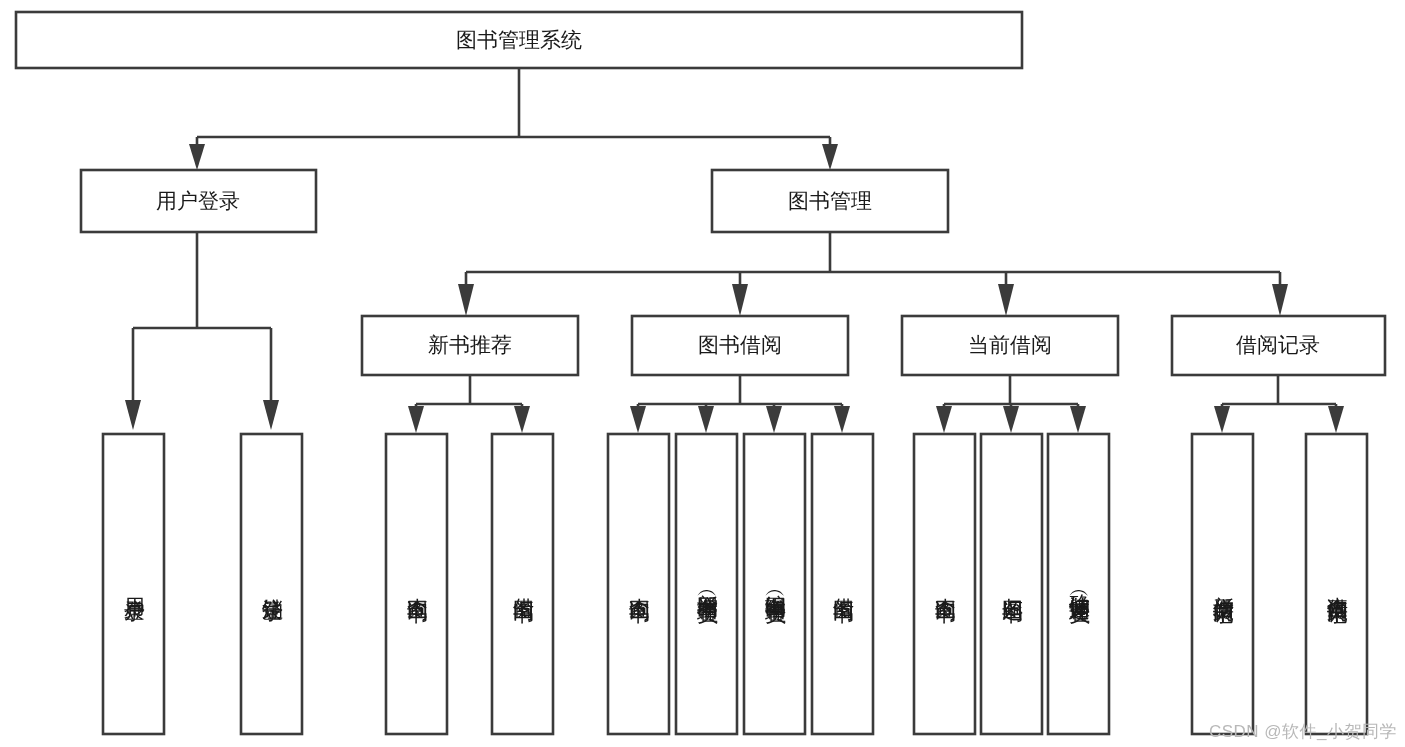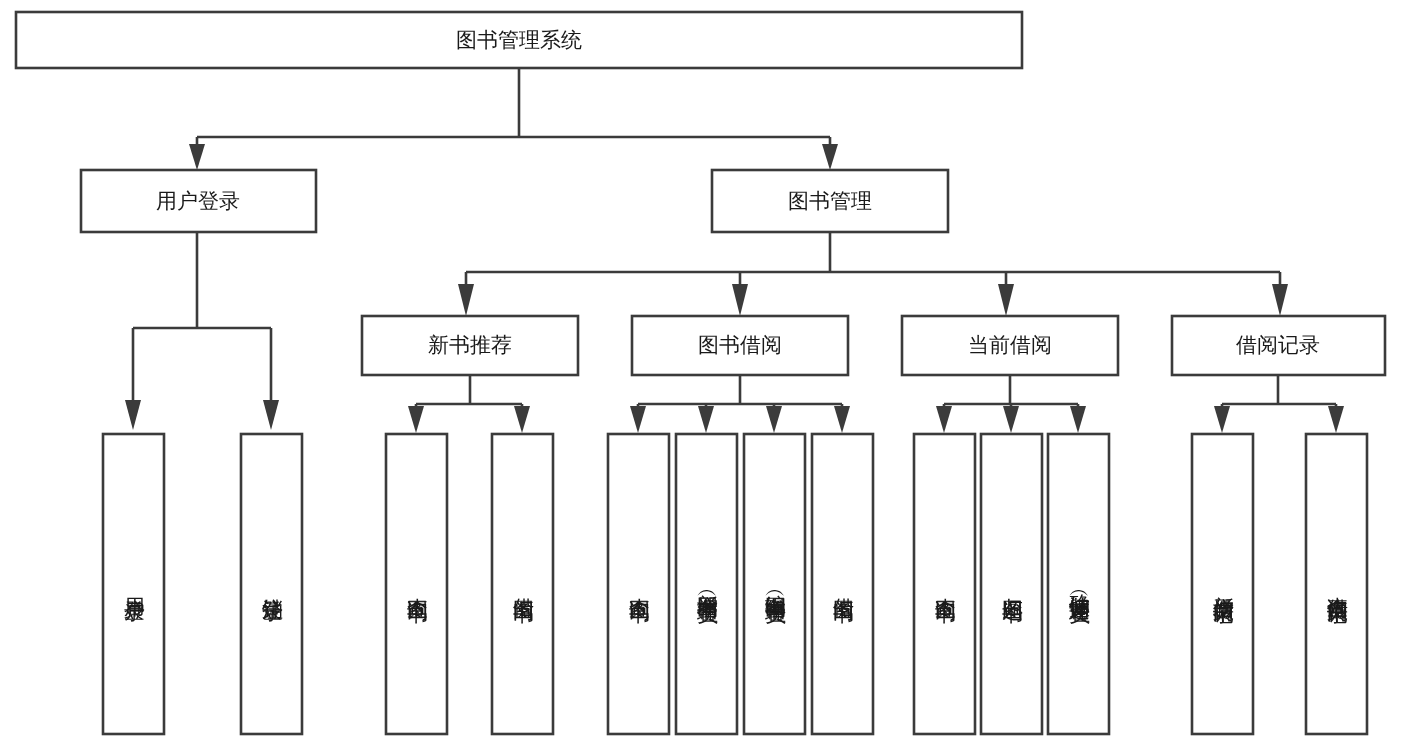--- a/index.html
+++ b/index.html
@@ -227,14 +227,15 @@
       <rect class="node-box" x="1192" y="434" width="61" height="300"></rect>
       <text class="node-label-v" x="1222" y="584">新增借阅记录</text>
     </g>
     <g>
       <rect class="node-box" x="1306" y="434" width="61" height="300"></rect>
       <text class="node-label-v" x="1336" y="584">查询借阅记录</text>
     </g>
 
   </svg>
 
+  <div class="watermark">CSDN @软件_小贺同学</div>
 
 </div>
 
 </body></html>

